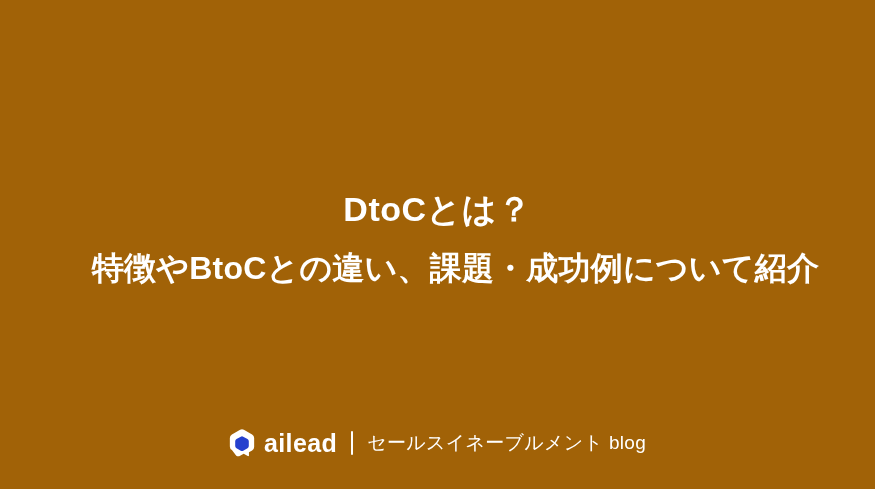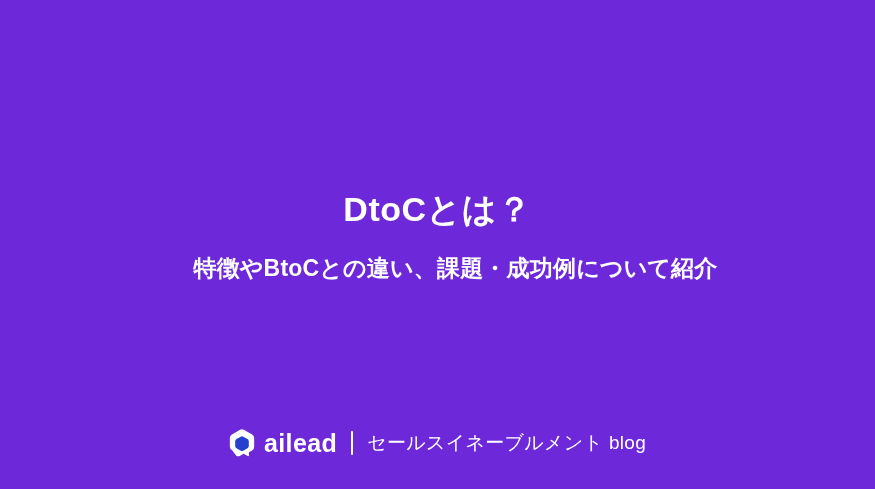--- a/index.html
+++ b/index.html
@@ -13,21 +13,21 @@
   body {
     background: #2540ce;
     font-family: "Liberation Sans", "DejaVu Sans", sans-serif;
     -webkit-font-smoothing: antialiased;
   }
 
   .slide {
     position: relative;
     width: 875px;
     height: 489px;
-    background: #6d28d9;
+    background: #a16207;
     display: flex;
     flex-direction: column;
     align-items: center;
   }
 
   
   .title-block {
     position: absolute;
     left: 0;
     right: 0;
@@ -42,21 +42,21 @@
     line-height: 42px;
     font-weight: 700;
     letter-spacing: 0.5px;
     color: #ffffff;
     white-space: nowrap;
   }
 
   .title-line-2 {
     display: block;
     margin-top: 16px;
-    font-size: 23px;
+    font-size: 32px;
     line-height: 44px;
     font-weight: 700;
     letter-spacing: 0.2px;
     color: #ffffff;
     white-space: nowrap;
     margin-left: 36px;
   }
 
   
   .footer {

